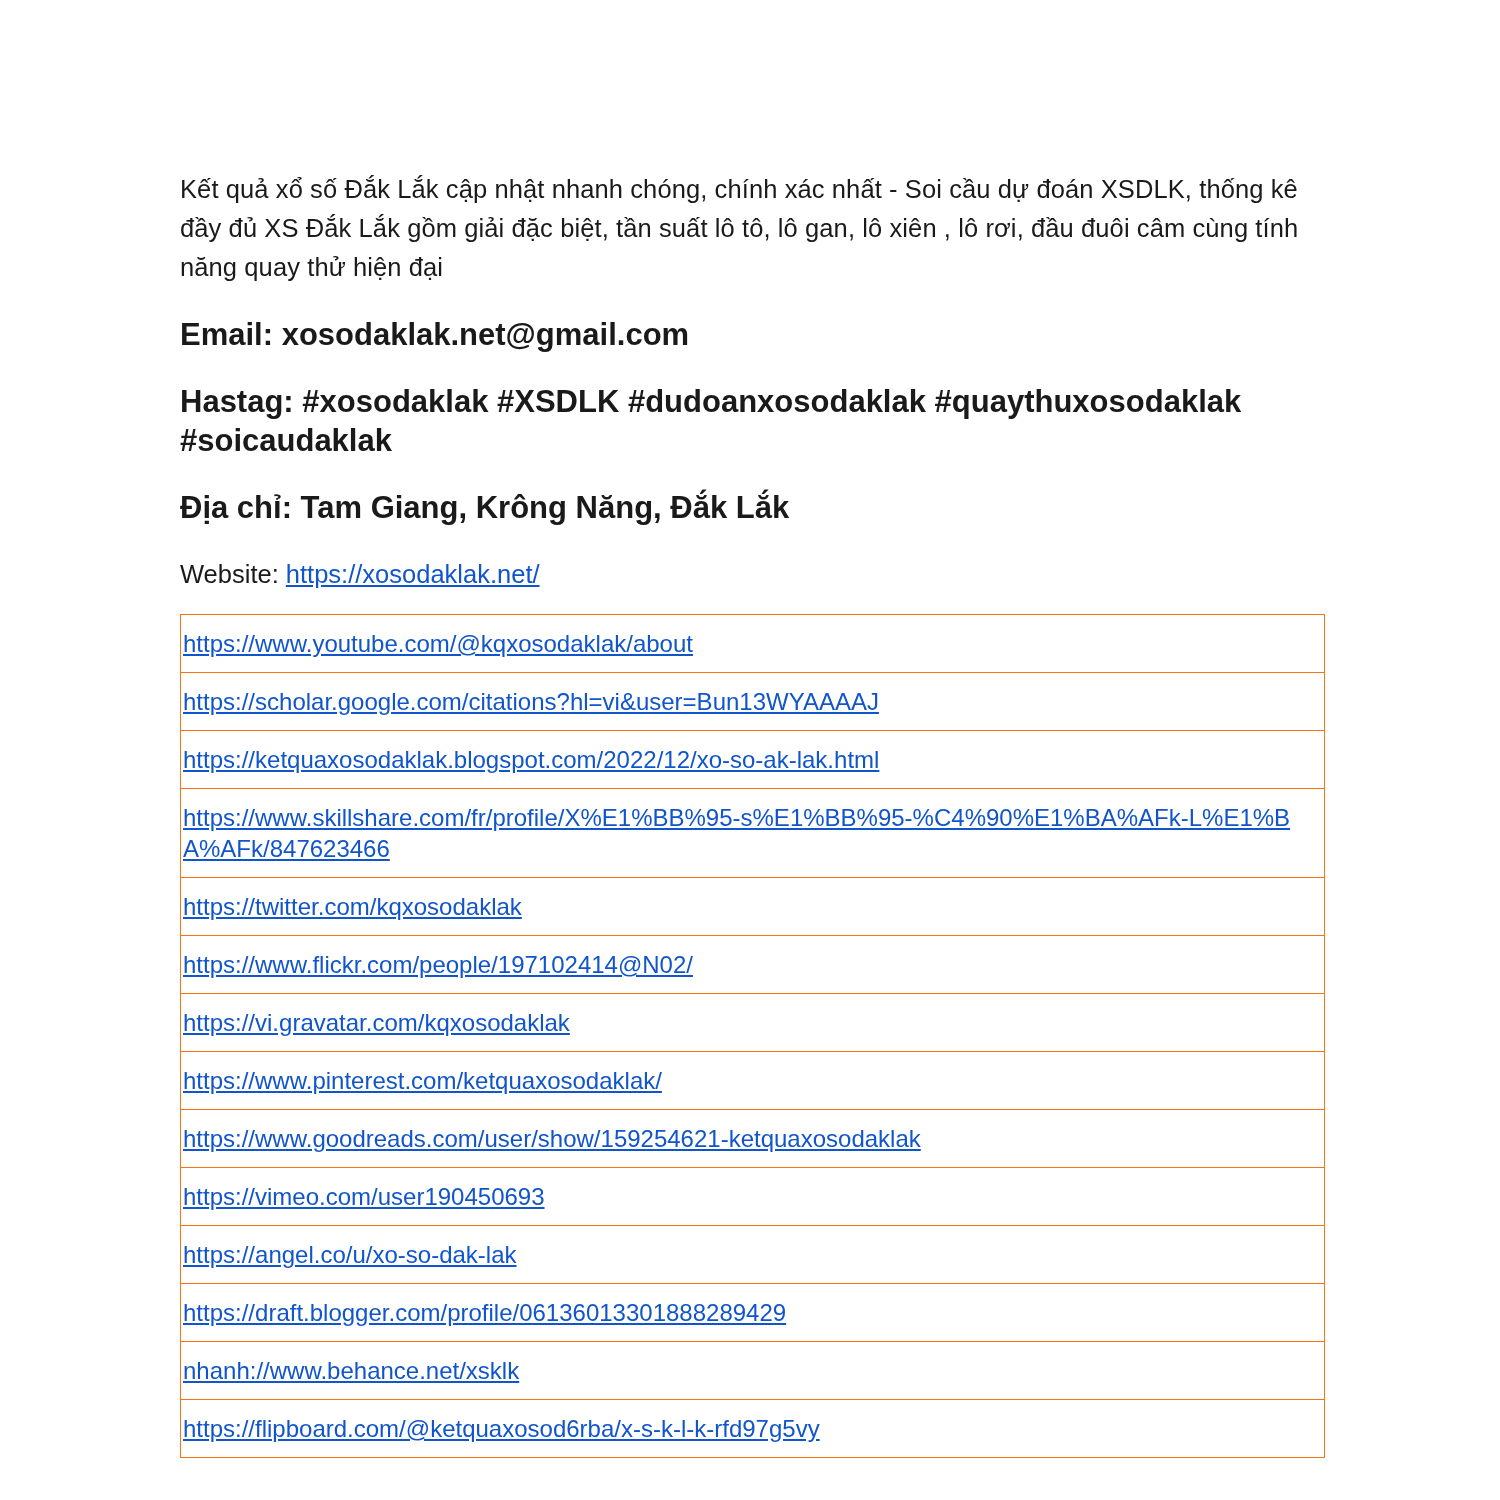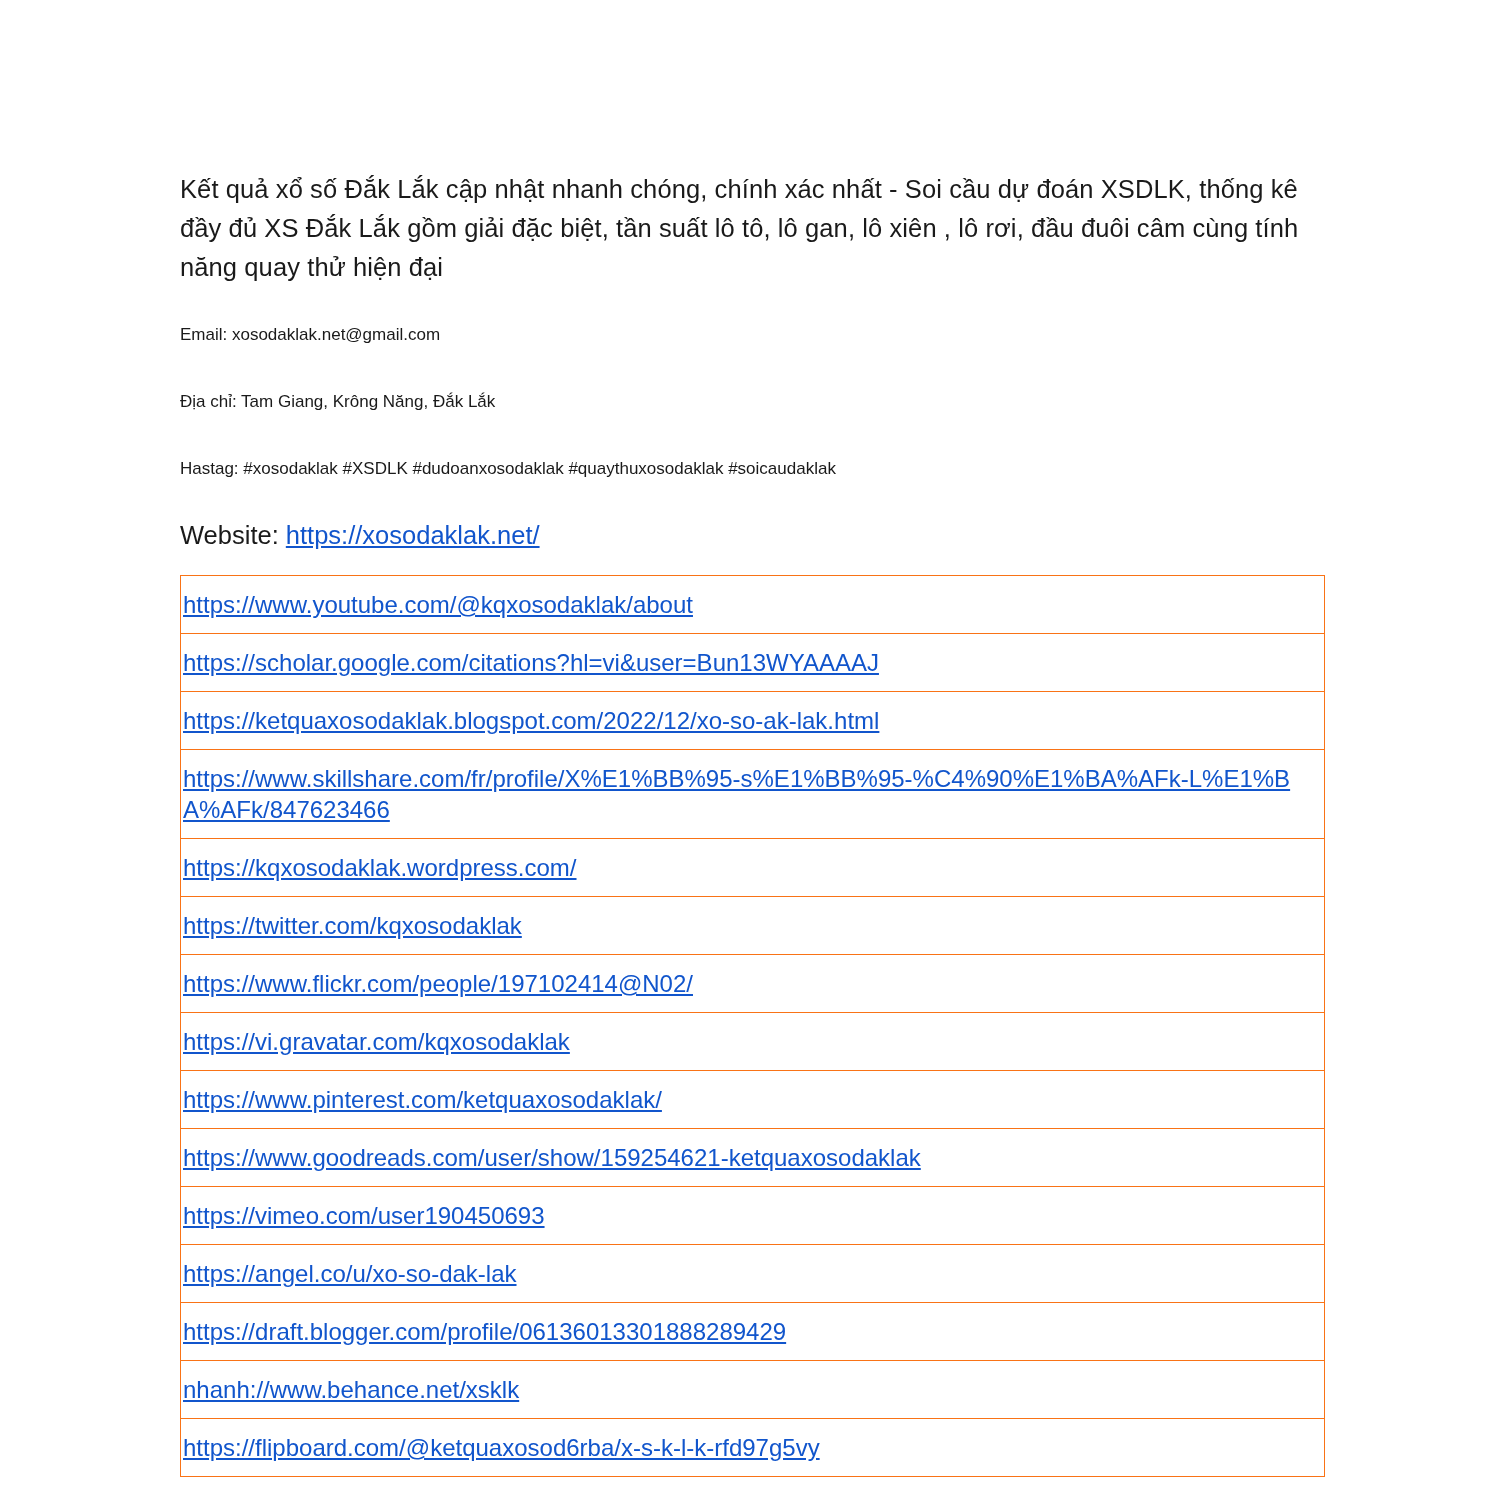--- a/index.html
+++ b/index.html
@@ -23,24 +23,25 @@
   }
   .intro {
     font-size: 25.5px;
     line-height: 39px;
     color: #1a1a1a;
     margin: 0 0 28px 0;
     max-width: 1145px;
     letter-spacing: 0.1px;
   }
   .meta-line {
-    font-size: 17px;
+    font-size: 31px;
     line-height: 39px;
     color: #1a1a1a;
     margin: 13px 0 28px 0;
+    font-weight: bold;
   }
   .website-line {
     font-size: 25.5px;
     line-height: 39px;
     color: #1a1a1a;
     margin: 16px 0 20px 0;
   }
   a.link {
     color: #1155cc;
     text-decoration: underline;
@@ -68,23 +69,23 @@
 </style>
 </head>
 <body>
 
 <div class="page">
 
   <p class="intro">Kết quả xổ số Đắk Lắk cập nhật nhanh chóng, chính xác nhất -  Soi cầu dự đoán XSDLK, thống kê đầy đủ XS Đắk Lắk gồm giải đặc biệt, tần suất lô tô, lô gan, lô xiên , lô rơi, đầu đuôi câm cùng tính năng quay thử hiện đại</p>
 
   <p class="meta-line">Email: xosodaklak.net@gmail.com</p>
 
+  <p class="meta-line">Hastag: #xosodaklak #XSDLK #dudoanxosodaklak #quaythuxosodaklak #soicaudaklak</p>
+
   <p class="meta-line">Địa chỉ: Tam Giang, Krông Năng, Đắk Lắk</p>
-
-  <p class="meta-line">Hastag: #xosodaklak #XSDLK #dudoanxosodaklak #quaythuxosodaklak #soicaudaklak</p>
 
   <p class="website-line"><span>Website: </span><a class="link" href="#">https://xosodaklak.net/</a></p>
 
   <table class="links-table">
     <tbody>
       <tr>
           <td>
             <div class="cell-inner"><a class="link" href="#">https://www.youtube.com/@kqxosodaklak/about</a></div>
           </td>
         </tr>
@@ -94,25 +95,20 @@
           </td>
         </tr>
       <tr>
           <td>
             <div class="cell-inner"><a class="link" href="#">https://ketquaxosodaklak.blogspot.com/2022/12/xo-so-ak-lak.html</a></div>
           </td>
         </tr>
       <tr>
           <td>
             <div class="cell-inner"><a class="link" href="#">https://www.skillshare.com/fr/profile/X%E1%BB%95-s%E1%BB%95-%C4%90%E1%BA%AFk-L%E1%BA%AFk/847623466</a></div>
-          </td>
-        </tr>
-      <tr>
-          <td>
-            <div class="cell-inner"><a class="link" href="#">https://kqxosodaklak.wordpress.com/</a></div>
           </td>
         </tr>
       <tr>
           <td>
             <div class="cell-inner"><a class="link" href="#">https://twitter.com/kqxosodaklak</a></div>
           </td>
         </tr>
       <tr>
           <td>
             <div class="cell-inner"><a class="link" href="#">https://www.flickr.com/people/197102414@N02/</a></div>

